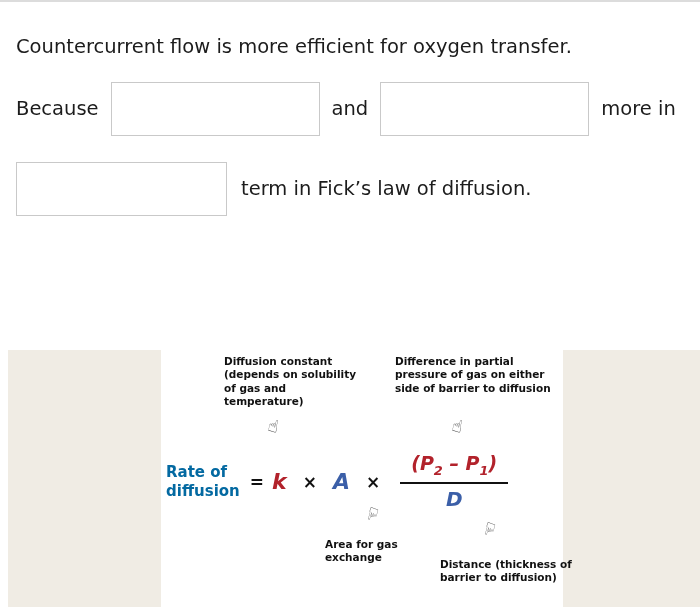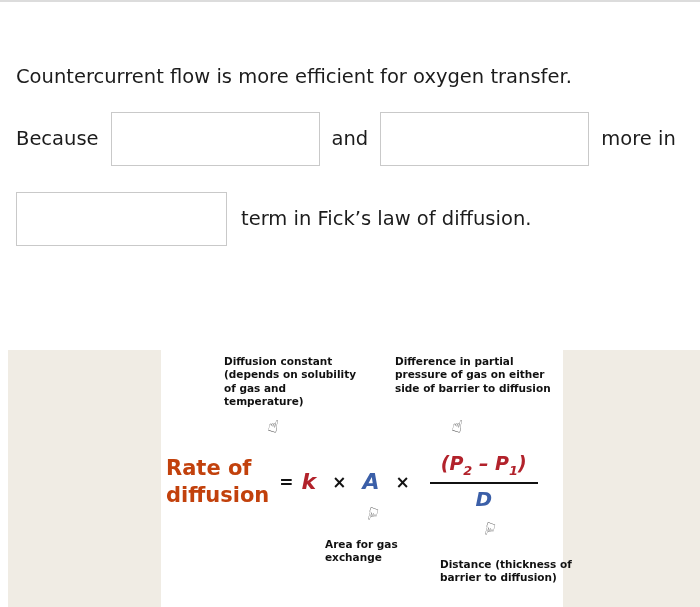--- a/index.html
+++ b/index.html
@@ -32,21 +32,21 @@
     box-sizing: border-box;
   }
   .line {
     display: flex;
     align-items: center;
     flex-wrap: wrap;
     font-size: 19.5px;
     line-height: 1.35;
     color: #1c1c1c;
   }
-  .line1 { margin-top: 46px; }
+  .line1 { margin-top: 16px; }
   .line2 { margin-top: 22px; }
   .line3 { margin-top: 24px; }
   .line4 { margin-top: 26px; }
   .txt { white-space: pre; }
   .blank {
     display: inline-block;
     border: 1px solid #c9c9c9;
     background: #ffffff;
     height: 54px;
     vertical-align: middle;
@@ -104,23 +104,23 @@
   .eq {
     position: absolute;
     left: 166px;
     top: 452px;
     display: flex;
     align-items: center;
     font-family: "DejaVu Sans", sans-serif;
   }
   .eq-label {
     font-weight: bold;
-    font-size: 21px;
+    font-size: 15px;
     line-height: 1.25;
-    color: #c2410c;
+    color: #0369a1;
     white-space: pre-line;
   }
   .eq-equals {
     font-size: 17px;
     font-weight: bold;
     color: #111111;
     margin: 0 8px 0 10px;
   }
   .eq-k {
     font-size: 22px;

